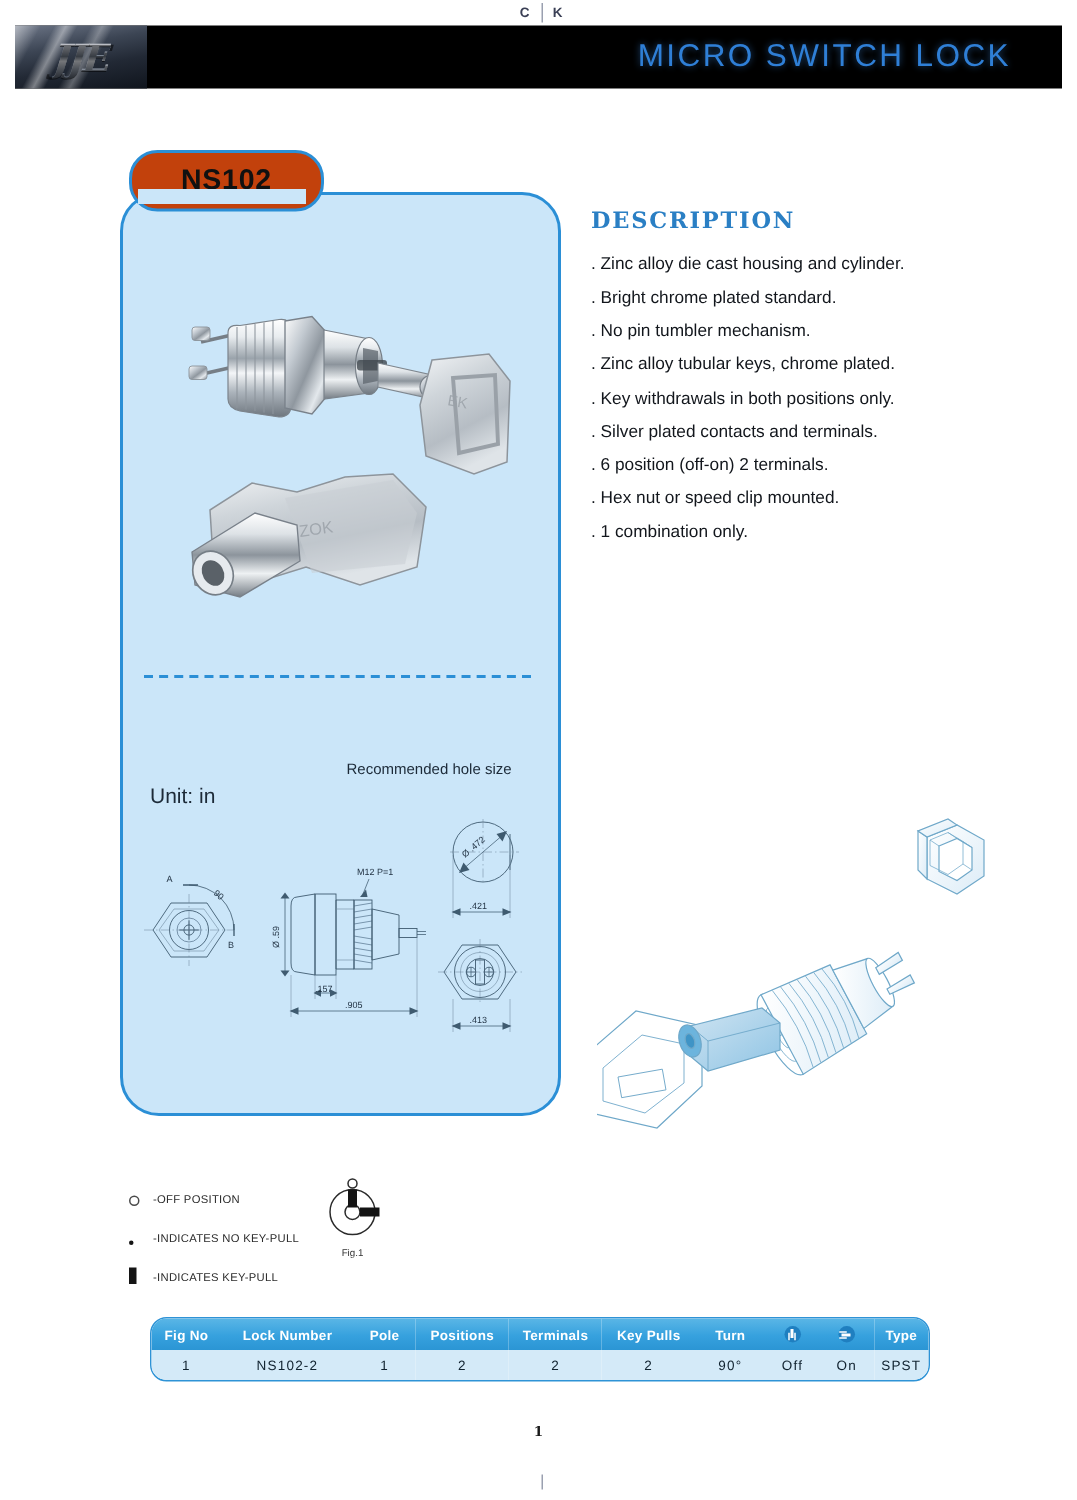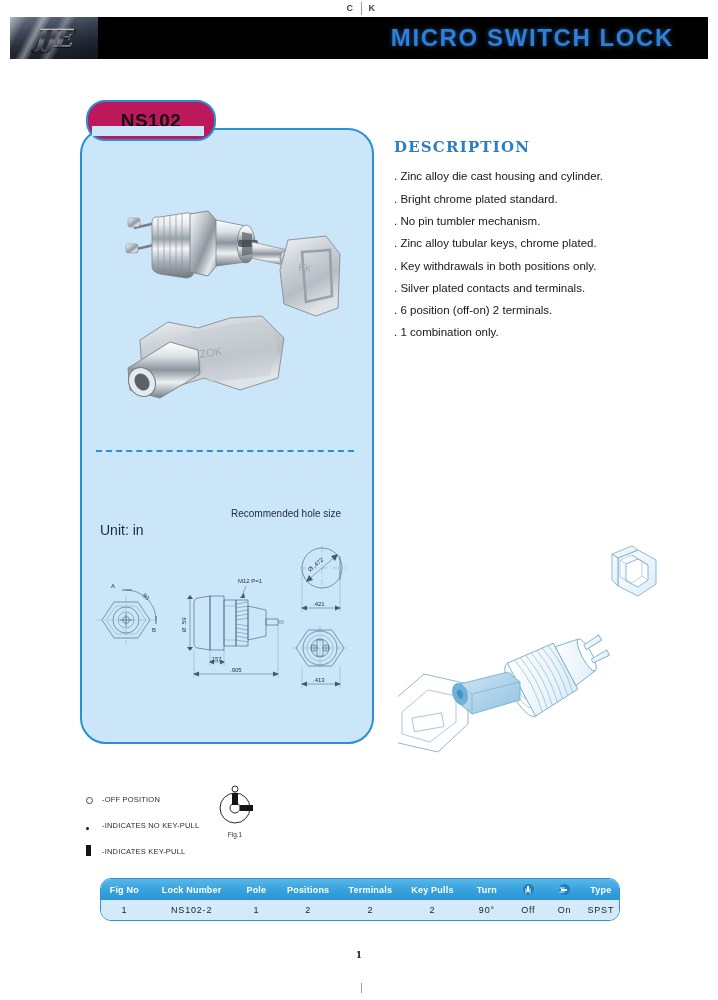--- a/index.html
+++ b/index.html
@@ -87,22 +87,22 @@
     background: linear-gradient(180deg, #fefefe 0%, #c9ced8 26%, #6f7987 47%, #e9edf3 58%, #9aa3b1 76%, #4a525f 100%);
     -webkit-background-clip: text;
     background-clip: text;
     color: transparent;
     transform: skewX(-6deg);
     text-shadow: 0 1px 0 rgba(0,0,0,0.5);
   }
   .header-title {
     margin-left: auto;
     margin-right: 34px;
-    font-size: 24px;
-    font-weight: bold;
+    font-size: 21px;
+    font-weight: normal;
     letter-spacing: 1.6px;
     color: #2f7fd6;
     text-shadow: 0 0 5px rgba(60,140,230,0.55);
     white-space: nowrap;
   }
 
   
   .panel {
     position: absolute;
     left: 80px;
@@ -112,21 +112,21 @@
     background: #cbe6f9;
     border: 2px solid #2b8fd6;
     border-radius: 26px;
   }
   .panel-badge {
     position: absolute;
     left: 86px;
     top: 100px;
     width: 126px;
     height: 37px;
-    background: #be185d;
+    background: #c2410c;
     border: 2px solid #2b8fd6;
     border-radius: 19px;
     display: flex;
     align-items: center;
     justify-content: center;
     z-index: 4;
   }
   .panel-badge-text {
     font-size: 19px;
     font-weight: bold;
@@ -638,20 +638,21 @@
 <div class="description">
   <div class="desc-title">DESCRIPTION</div>
   <ul class="desc-list">
     <li>Zinc alloy die cast housing and cylinder.</li>
     <li>Bright chrome plated standard.</li>
     <li>No pin tumbler mechanism.</li>
     <li>Zinc alloy tubular keys, chrome plated.</li>
     <li>Key withdrawals in both positions only.</li>
     <li>Silver plated contacts and terminals.</li>
     <li>6 position (off-on) 2 terminals.</li>
+    <li>Hex nut or speed clip mounted.</li>
     <li>1 combination only.</li>
   </ul>
 </div>
 
 <div class="legend">
   <div class="legend-row">
     <span class="legend-sym">
         <span class="sym-circle"></span>
       </span>
     <span class="legend-text">-OFF POSITION</span>

